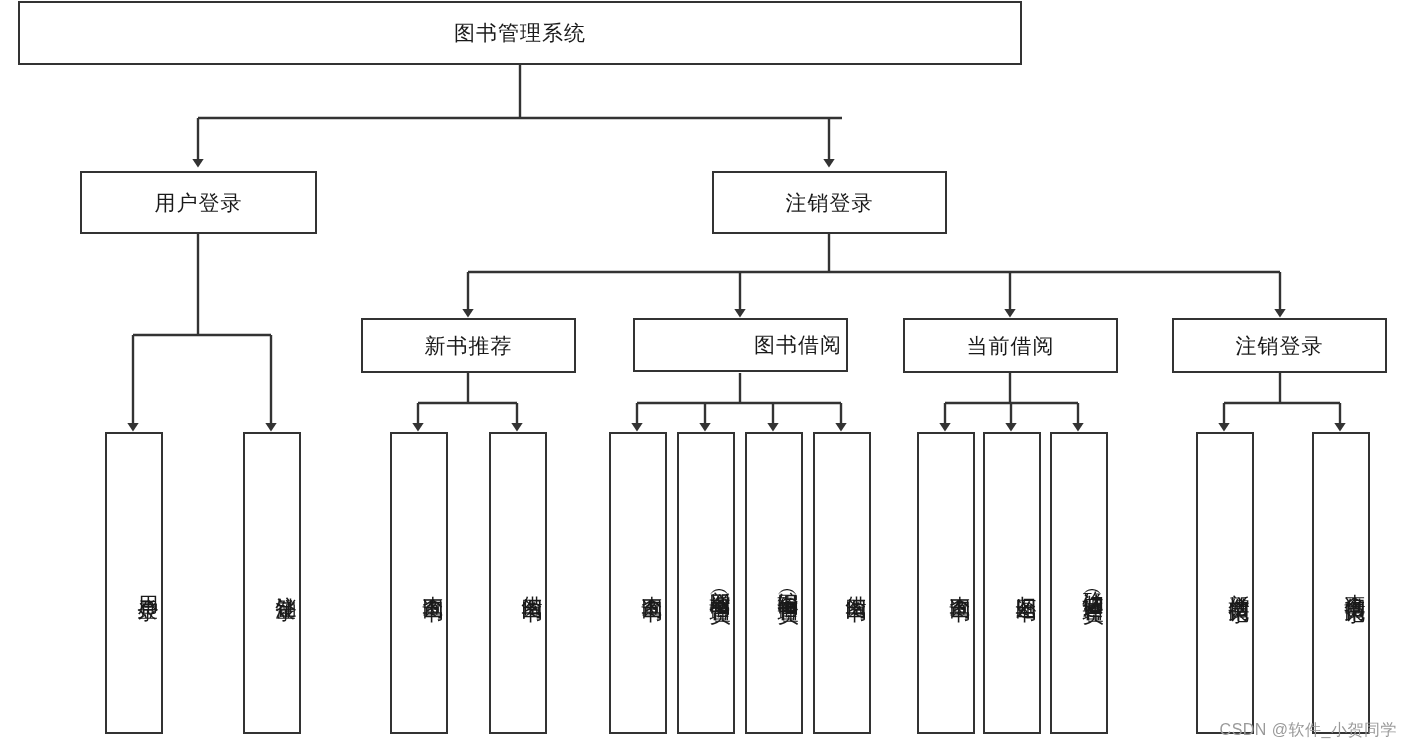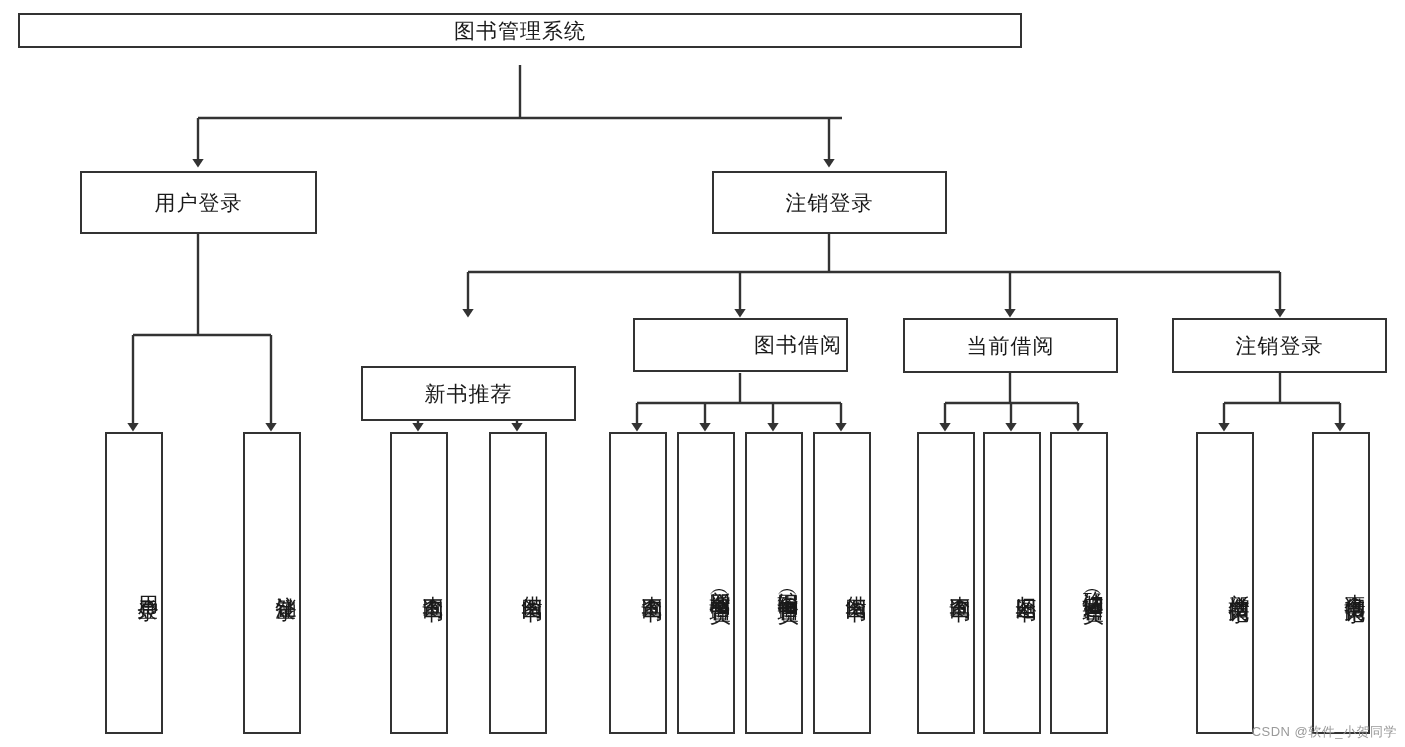--- a/index.html
+++ b/index.html
@@ -55,21 +55,21 @@
   }
   .node.vert .vtext {
     writing-mode: vertical-rl;
     text-orientation: upright;
     white-space: nowrap;
   }
   #watermark {
     position: absolute;
     right: 8px;
     bottom: 6px;
-    font-size: 13px;
+    font-size: 16px;
     color: #9a9a9a;
     letter-spacing: 0.5px;
     white-space: nowrap;
     font-family: "Liberation Sans", "DejaVu Sans", sans-serif;
   }
 </style>
 </head>
 <body>
 
 <div id="diagram-root">
@@ -117,32 +117,32 @@
       <path d="M1011,403 L1011,424" marker-end="url(#arrow)"></path>
       <path d="M1078,403 L1078,424" marker-end="url(#arrow)"></path>
 
       <path d="M1280,373 L1280,403"></path>
       <path d="M1224,403 L1340,403"></path>
       <path d="M1224,403 L1224,424" marker-end="url(#arrow)"></path>
       <path d="M1340,403 L1340,424" marker-end="url(#arrow)"></path>
     </g>
   </svg>
 
-  <div class="node horiz" style="left:18px; top:13px; width:1004px; height:35px;">
+  <div class="node horiz" style="left:18px; top:1px; width:1004px; height:64px;">
     <span>图书管理系统</span>
   </div>
 
   <div class="node horiz" style="left:80px; top:171px; width:237px; height:63px;">
     <span>用户登录</span>
   </div>
   <div class="node horiz" style="left:712px; top:171px; width:235px; height:63px;">
     <span>注销登录</span>
   </div>
 
-  <div class="node horiz" style="left:361px; top:318px; width:215px; height:55px;margin-top:48px;">
+  <div class="node horiz" style="left:361px; top:318px; width:215px; height:55px;">
     <span>新书推荐</span>
   </div>
   <div class="node horiz" style="left:633px; top:318px; width:215px; height:54px;justify-content:flex-end;">
     <span>图书借阅</span>
   </div>
   <div class="node horiz" style="left:903px; top:318px; width:215px; height:55px;align-items:center;">
     <span>当前借阅</span>
   </div>
   <div class="node horiz" style="left:1172px; top:318px; width:215px; height:55px;">
     <span>注销登录</span>

